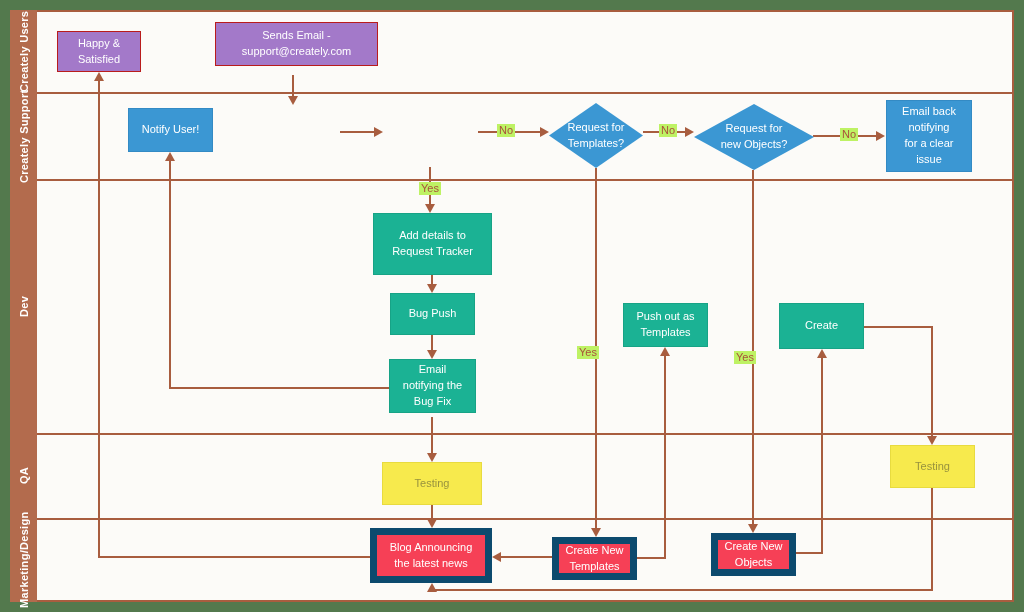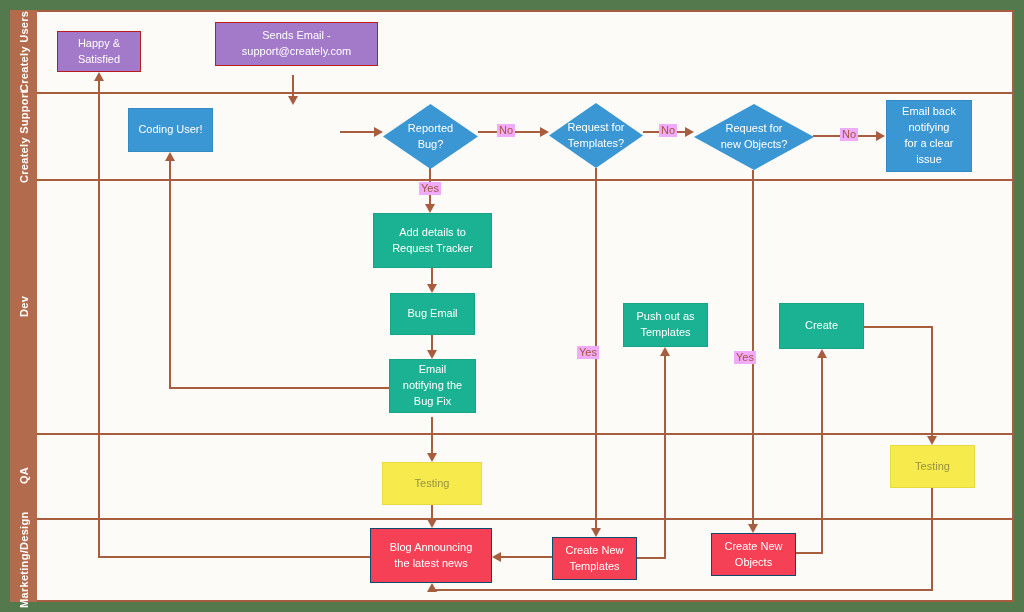--- a/index.html
+++ b/index.html
@@ -35,39 +35,39 @@
   
   .node{
     position:absolute;display:flex;align-items:center;justify-content:center;
     text-align:center;color:#fff;font-size:11px;line-height:1.45;
     white-space:pre-line;box-sizing:border-box;
   }
   .purple{background:#a379c9;border:1px solid #b91c1c;}
   .blue{background:#3b97d3;border:1px solid #338ac4;}
   .green{background:#1bb294;border:1px solid #17a386;}
   .yellow{background:#f7ea4d;color:#98933e;border:1px solid #e8db3f;}
-  .red{background:#f64056;border:1px solid #0c4a6e;}
+  .red{background:#f64056;border:7px solid #0c4a6e;}
   .diamond{
     background:#3b97d3;border:none;
     clip-path:polygon(50% 0,100% 50%,50% 100%,0 50%);
   }
   
   .hl,.vl{position:absolute;background:#a85d3f;}
   .hl{height:2px;}
   .vl{width:2px;}
   
   .arr{position:absolute;width:0;height:0;}
   .arr.r{border-top:5px solid transparent;border-bottom:5px solid transparent;border-left:9px solid #a85d3f;}
   .arr.l{border-top:5px solid transparent;border-bottom:5px solid transparent;border-right:9px solid #a85d3f;}
   .arr.d{border-left:5px solid transparent;border-right:5px solid transparent;border-top:9px solid #a85d3f;}
   .arr.u{border-left:5px solid transparent;border-right:5px solid transparent;border-bottom:9px solid #a85d3f;}
   
   .elabel{
     position:absolute;color:#a8523a;font-size:11px;
-    background:#f0abfc;padding:0 2px;line-height:13px;
+    background:#bef264;padding:0 2px;line-height:13px;
   }
 </style>
 </head>
 <body>
 
 <div id="stage">
   <div id="canvas">
     <div id="lane-frame"></div>
 
     <div id="sidebar"></div>
@@ -148,34 +148,32 @@
     <div class="arr d" style="left:917px;top:426px"></div>
 
     <div class="vl" style="left:921px;top:478px;height:103px"></div>
     <div class="hl" style="left:422px;top:579px;width:501px"></div>
     <div class="arr u" style="left:417px;top:573px"></div>
 
     <div class="node purple" style="left:47px;top:21px;width:84px;height:41px">Happy &amp;
 Satisfied</div>
     <div class="node purple" style="left:205px;top:12px;width:163px;height:44px">Sends Email -
 support@creately.com</div>
-    <div class="node blue" style="left:118px;top:98px;width:85px;height:44px">Coding User!</div>
-    <div class="node diamond" style="left:373px;top:94px;width:95px;height:65px">Reported
-Bug?</div>
+    <div class="node blue" style="left:118px;top:98px;width:85px;height:44px">Notify User!</div>
     <div class="node diamond" style="left:539px;top:93px;width:94px;height:65px">Request for
 Templates?</div>
     <div class="node diamond" style="left:684px;top:94px;width:120px;height:66px">Request for
 new Objects?</div>
     <div class="node blue" style="left:876px;top:90px;width:86px;height:72px">Email back
 notifying
 for a clear
 issue</div>
-    <div class="node green" style="left:363px;top:203px;width:119px;height:55px">Add details to
+    <div class="node green" style="left:363px;top:203px;width:119px;height:62px">Add details to
 Request Tracker</div>
-    <div class="node green" style="left:380px;top:283px;width:85px;height:42px">Bug Email</div>
+    <div class="node green" style="left:380px;top:283px;width:85px;height:42px">Bug Push</div>
     <div class="node green" style="left:379px;top:349px;width:87px;height:54px">Email
 notifying the
 Bug Fix</div>
     <div class="node green" style="left:613px;top:293px;width:85px;height:44px">Push out as
 Templates</div>
     <div class="node green" style="left:769px;top:293px;width:85px;height:46px">Create</div>
     <div class="node yellow" style="left:372px;top:452px;width:100px;height:43px">Testing</div>
     <div class="node yellow" style="left:880px;top:435px;width:85px;height:43px">Testing</div>
     <div class="node red" style="left:360px;top:518px;width:122px;height:55px">Blog Announcing
 the latest news</div>

